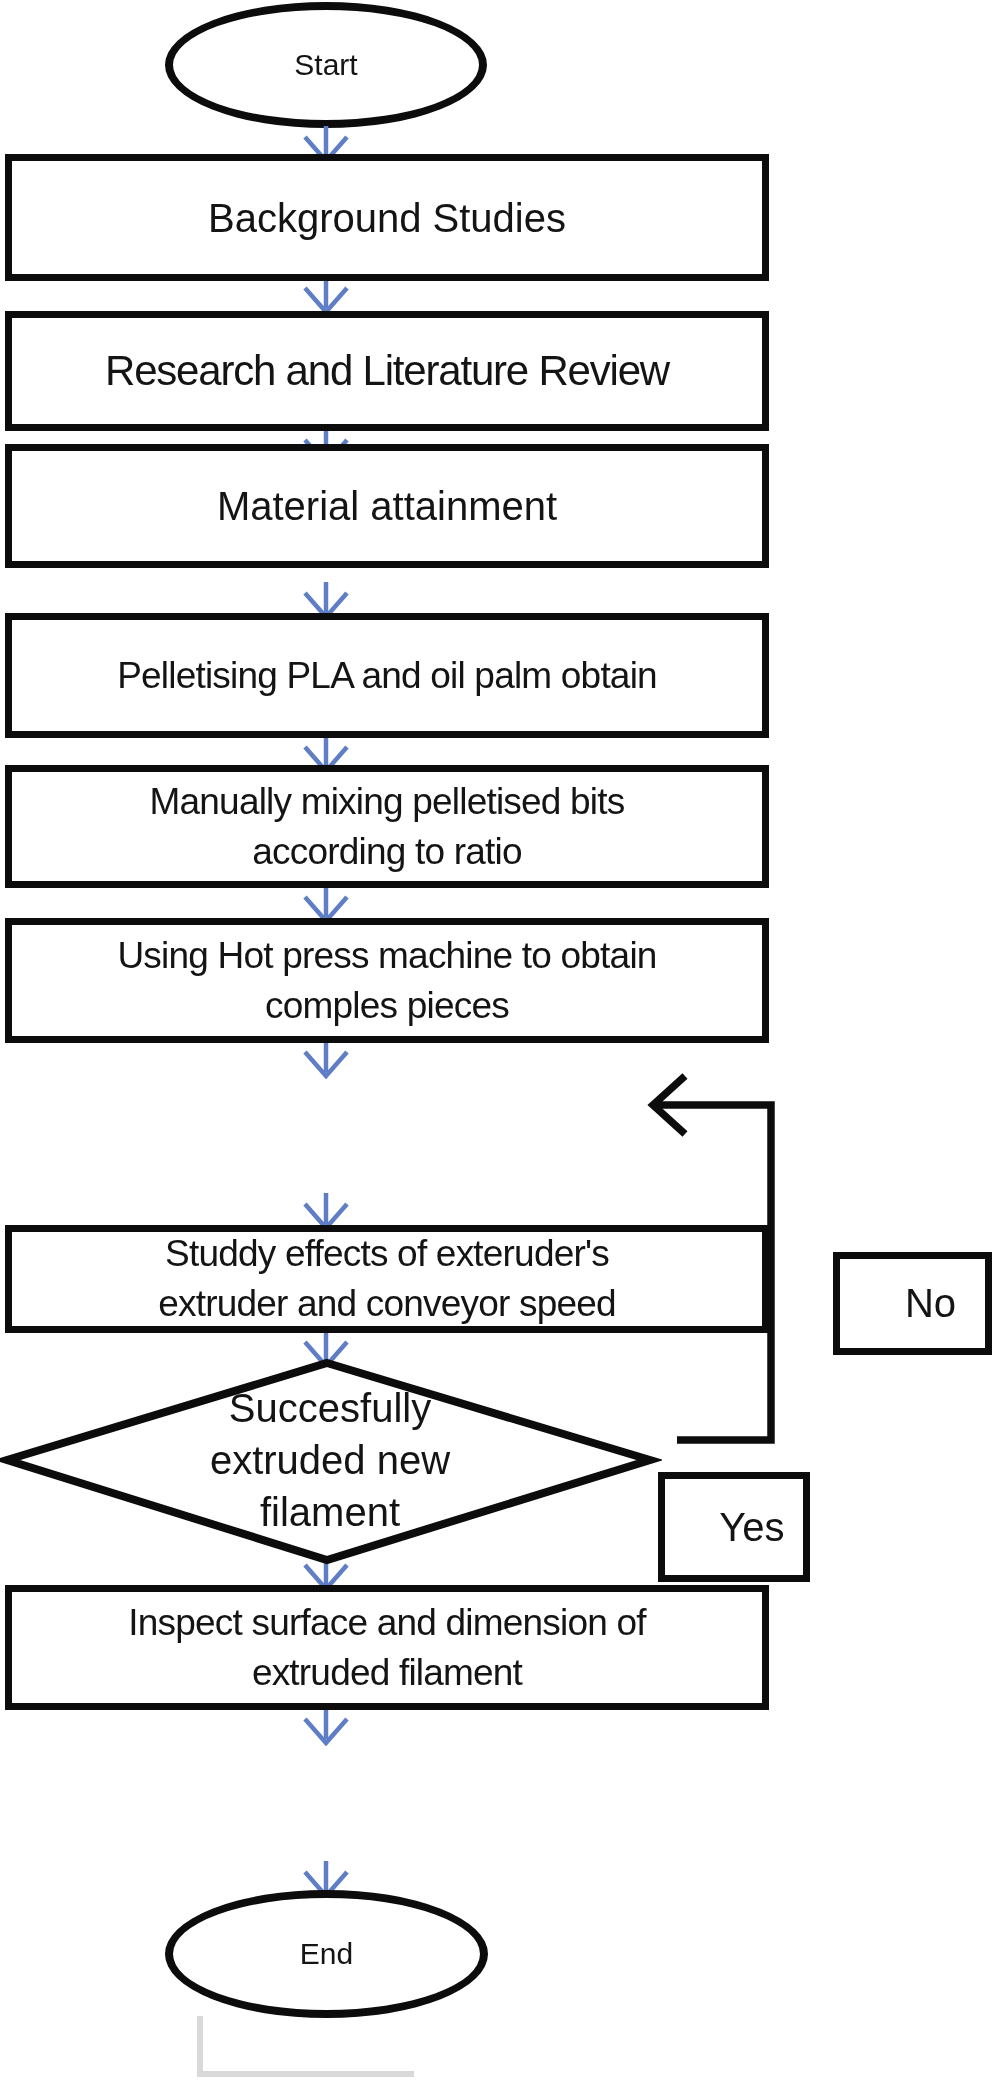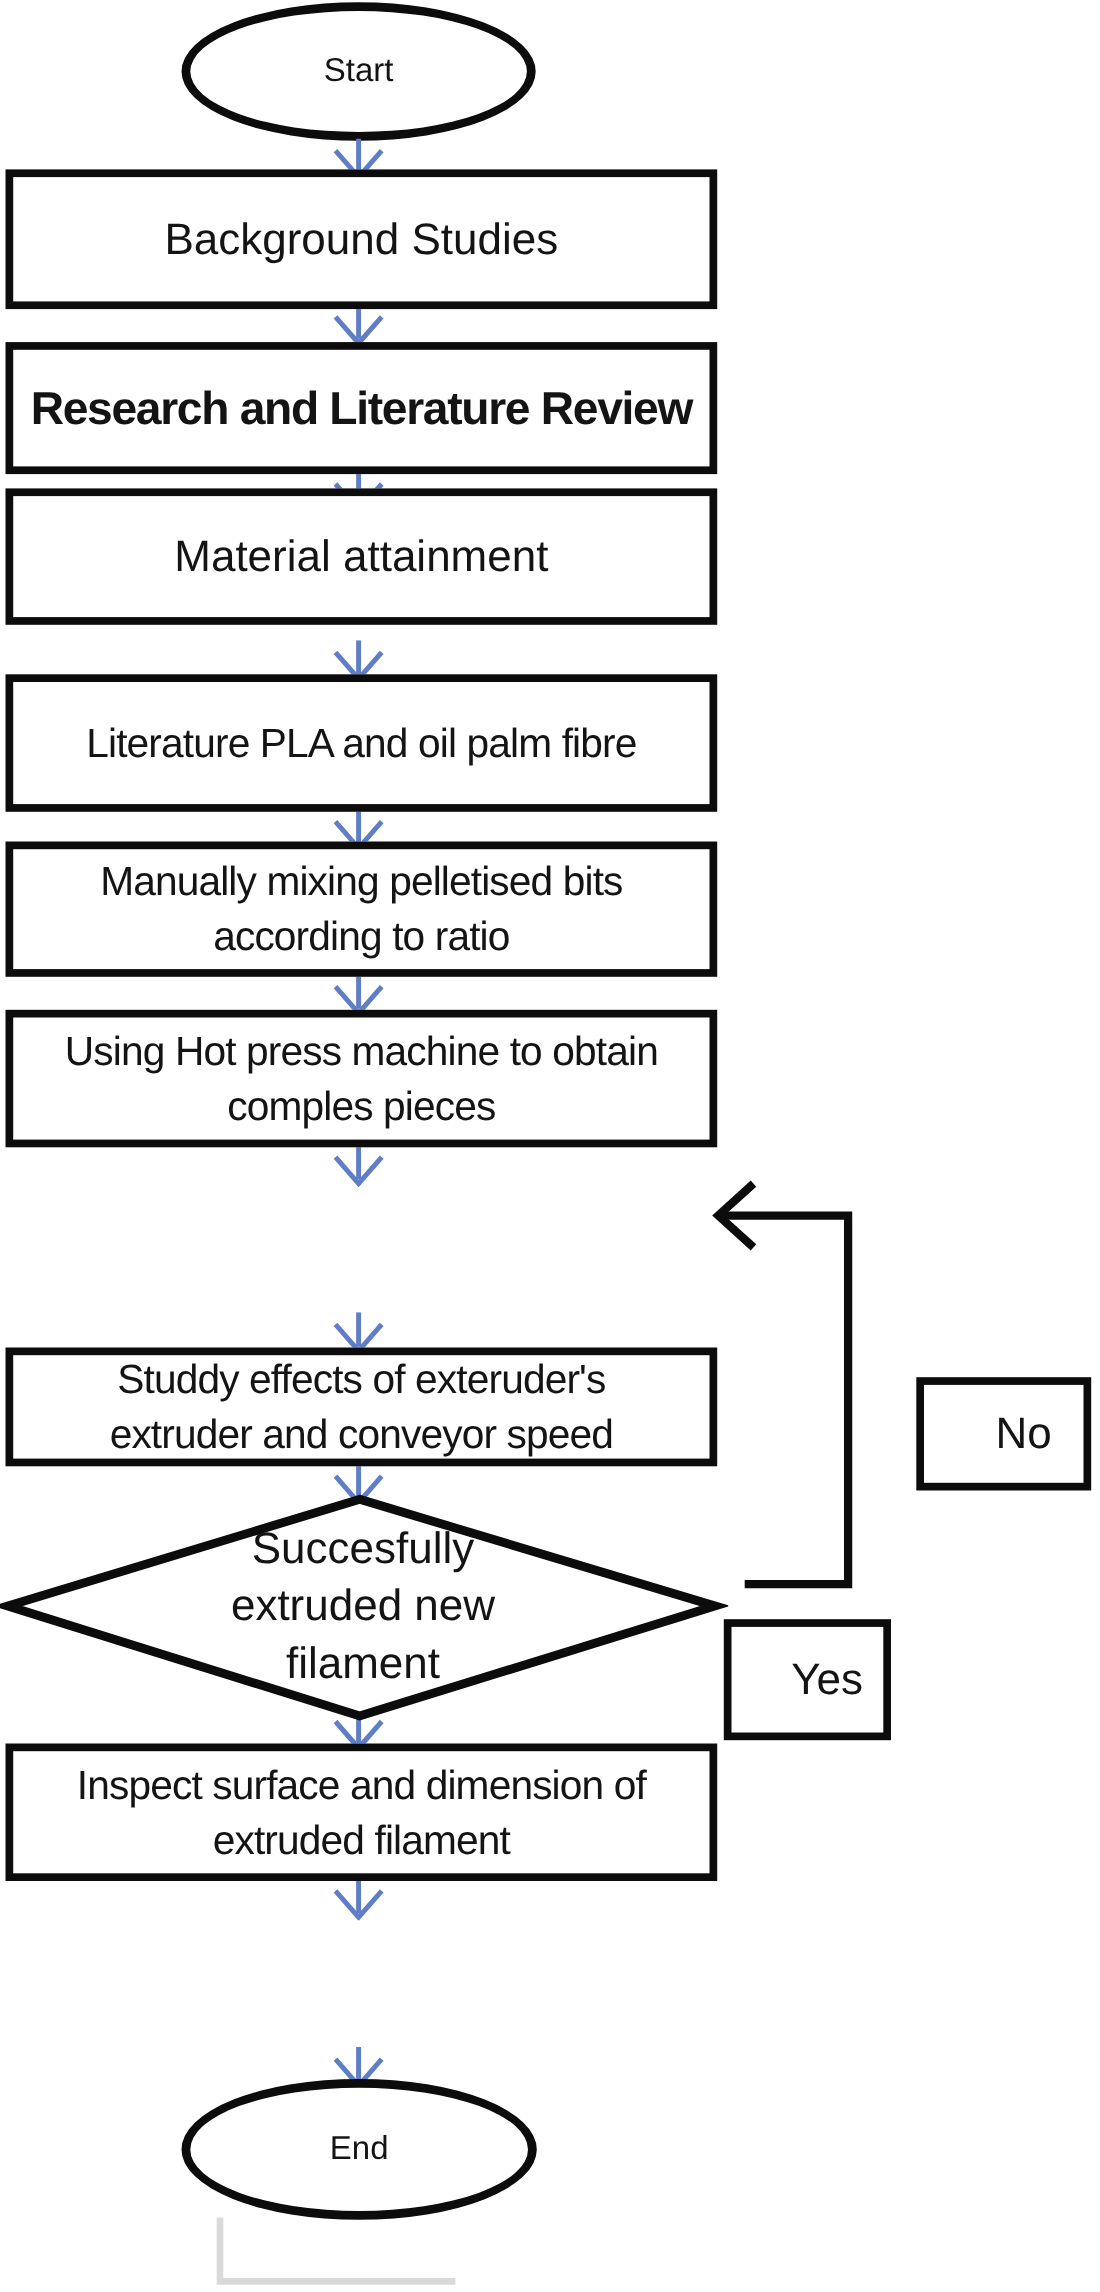--- a/index.html
+++ b/index.html
@@ -14,36 +14,36 @@
     position:relative;width:1000px;height:2084px;background:var(--bg);
     font-family:"Liberation Sans", sans-serif;color:var(--text);overflow:hidden;
   }
   .terminator{
     position:absolute;box-sizing:border-box;background:var(--bg);
     border:8px solid var(--stroke);border-radius:50%;
     display:flex;align-items:center;justify-content:center;
     font-size:30px;
   }
   .pbox{
-    position:absolute;left:5px;width:647px;box-sizing:border-box;background:var(--bg);
+    position:absolute;left:5px;width:764px;box-sizing:border-box;background:var(--bg);
     border:7px solid var(--stroke);
     display:flex;flex-direction:column;align-items:center;justify-content:center;
     text-align:center;
   }
   .lbox{
     position:absolute;box-sizing:border-box;background:var(--bg);
     border:7px solid var(--stroke);
     display:flex;align-items:center;justify-content:center;
     font-size:40px;
     padding-left:36px;
   }
   .line{display:block;white-space:nowrap;}
   .t-one{font-size:40px;line-height:52px;}
   .t-two{font-size:37px;line-height:50px;letter-spacing:-0.8px;}
-  .t-big{font-size:42px;letter-spacing:-1.2px;line-height:54px;font-weight:bold;}
+  .t-big{font-size:42px;letter-spacing:-1.2px;line-height:54px;}
   .arrow{position:absolute;left:300px;width:52px;height:38px;}
   .arrow line,.arrow polyline{stroke:var(--arrow);stroke-width:4.5;fill:none;}
   .svg-abs{position:absolute;}
   #diamond-shape polygon{fill:var(--bg);stroke:var(--stroke);stroke-width:8;}
   #loop-arrow polyline{fill:none;stroke:var(--stroke);stroke-width:7.5;}
   #gray-artifact polyline{fill:none;stroke:var(--grayline);stroke-width:6;}
   .diamond-text{
     position:absolute;left:40px;top:1382px;width:580px;height:156px;
     display:flex;flex-direction:column;align-items:center;justify-content:center;
     text-align:center;font-size:40px;line-height:52px;
@@ -113,21 +113,21 @@
 
   <div class="pbox" style="top:311px;height:120px">
     <span class="line t-big">Research and Literature Review</span>
   </div>
 
   <div class="pbox" style="top:444px;height:124px">
     <span class="line t-one">Material attainment</span>
   </div>
 
   <div class="pbox" style="top:613px;height:125px">
-    <span class="line t-two">Literature PLA and oil palm fibre</span>
+    <span class="line t-two">Pelletising PLA and oil palm obtain</span>
   </div>
 
   <div class="pbox" style="top:918px;height:125px">
     <span class="line t-two">Using Hot press machine to obtain</span>
     <span class="line t-two">comples pieces</span>
   </div>
 
   <div class="pbox" style="top:765px;height:123px">
     <span class="line t-two">Manually mixing pelletised bits</span>
     <span class="line t-two">according to ratio</span>

